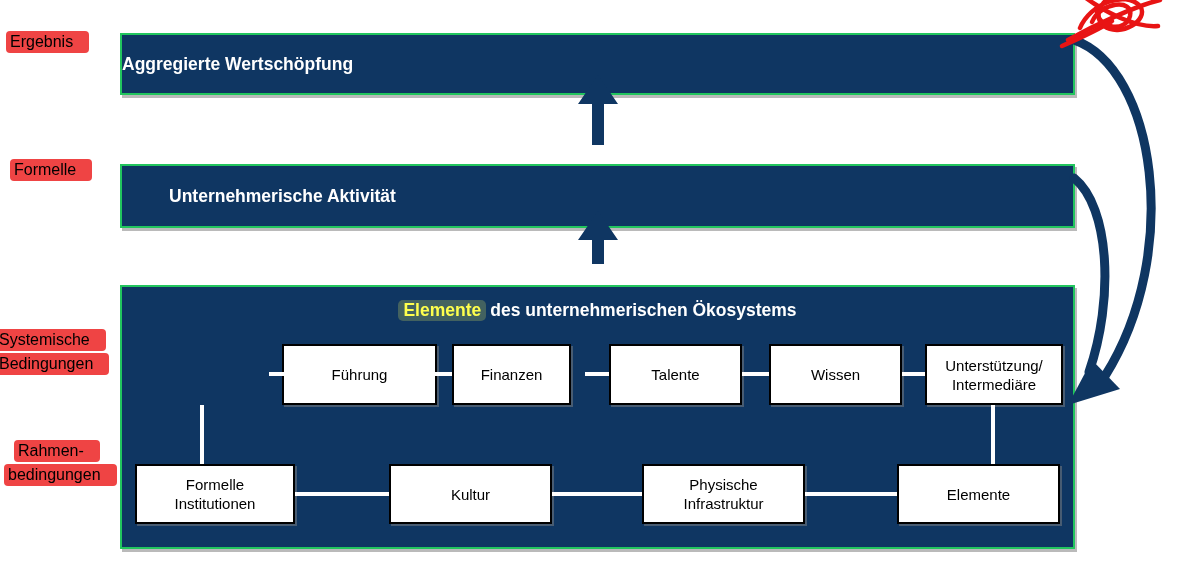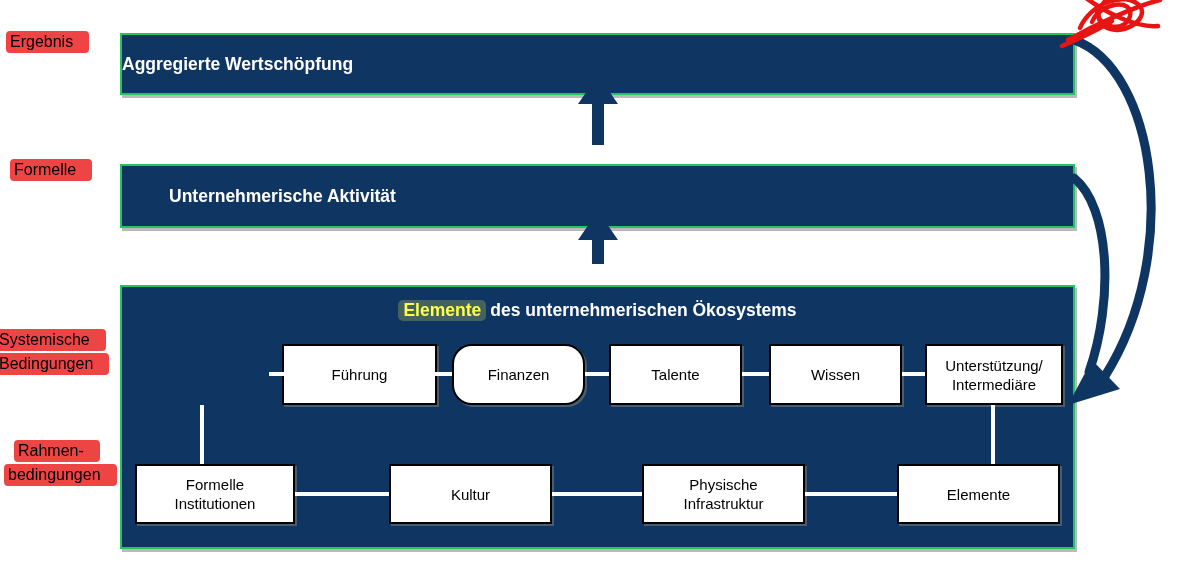--- a/index.html
+++ b/index.html
@@ -70,21 +70,21 @@
   <div class="navy-box" id="box-mid">
     <span class="title">Unternehmerische Aktivität</span>
   </div>
 
   <div class="navy-box" id="box-eco">
     <div class="eco-header">
       <span class="hl-dark">Elemente</span><span>des unternehmerischen Ökosystems</span>
     </div>
 
     <div class="wbox row1" style="left:160px;width:155px;">Führung</div>
-    <div class="wbox row1" style="left:330px;width:133px;border-radius:20px;">Finanzen</div>
+    <div class="wbox row1" style="left:330px;width:119px;">Finanzen</div>
     <div class="wbox row1" style="left:487px;width:133px;">Talente</div>
     <div class="wbox row1" style="left:647px;width:133px;">Wissen</div>
     <div class="wbox row1" style="left:803px;width:138px;">Unterstützung/
 Intermediäre</div>
 
     <div class="conn-h" style="left:147px;top:85px;width:23px;"></div>
     <div class="conn-h" style="left:305px;top:85px;width:25px;"></div>
     <div class="conn-h" style="left:463px;top:85px;width:24px;"></div>
     <div class="conn-h" style="left:620px;top:85px;width:27px;"></div>
     <div class="conn-h" style="left:780px;top:85px;width:23px;"></div>

